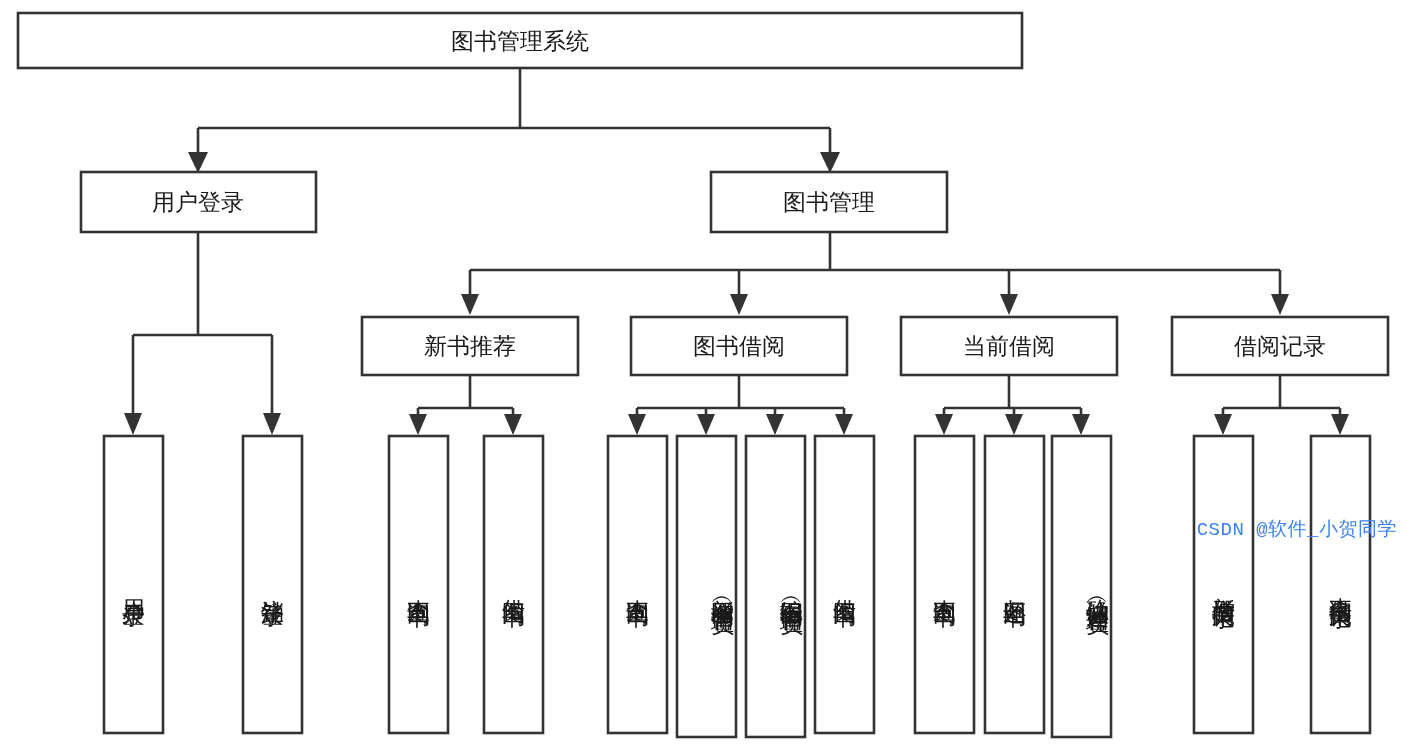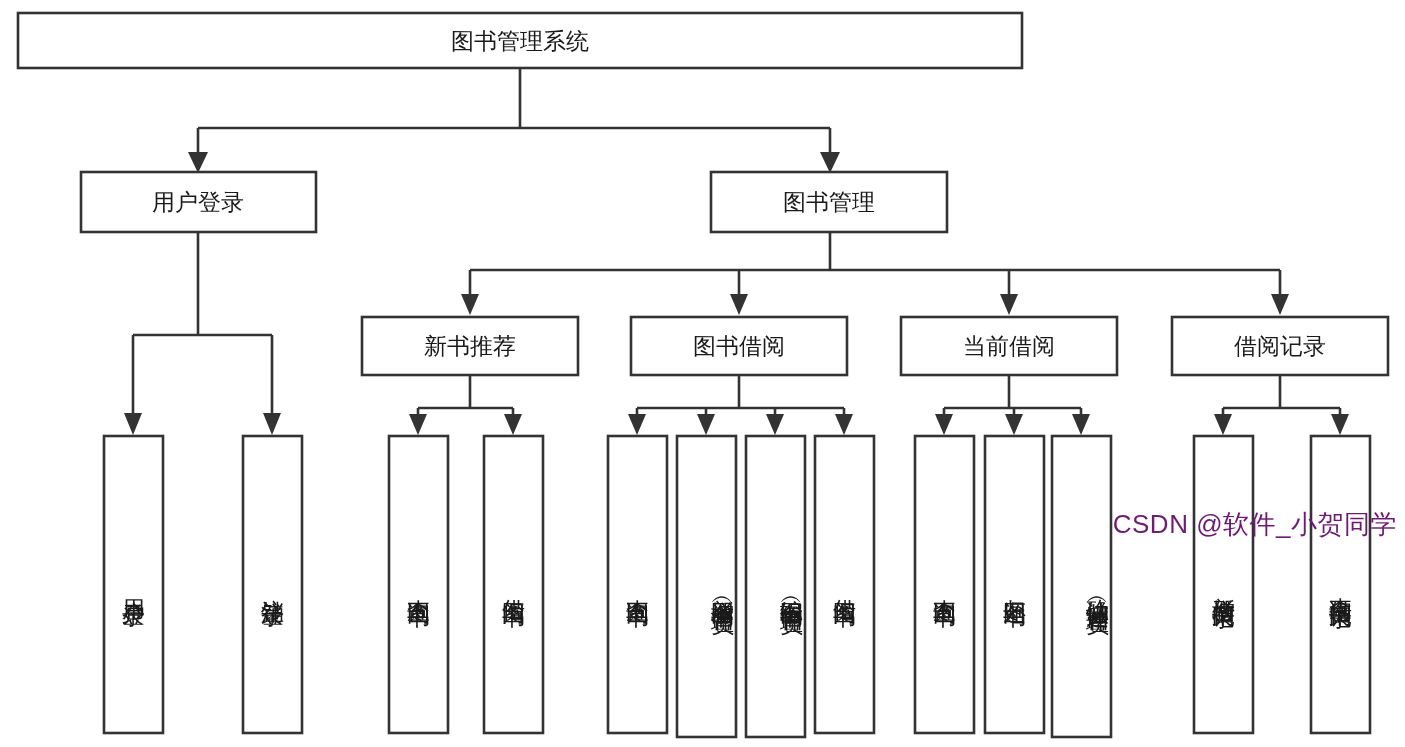--- a/index.html
+++ b/index.html
@@ -65,23 +65,23 @@
     white-space: nowrap;
     pointer-events: none;
   }
   .vlabel.centered {
     align-items: center;
   }
   .watermark {
     position: absolute;
     right: 8px;
     bottom: 6px;
-    font-family: Liberation Sans, sans-serif;
-    font-size: 26px;
-    color: #701a75;
+    font-family: Liberation Mono, monospace;
+    font-size: 19px;
+    color: #3b82f6;
     letter-spacing: 0.5px;
     white-space: nowrap;
   }
 </style>
 </head>
 <body>
 
 <div id="diagram-root">
 
   <svg class="diagram-svg" viewBox="0 0 1405 747" xmlns="http://www.w3.org/2000/svg">

